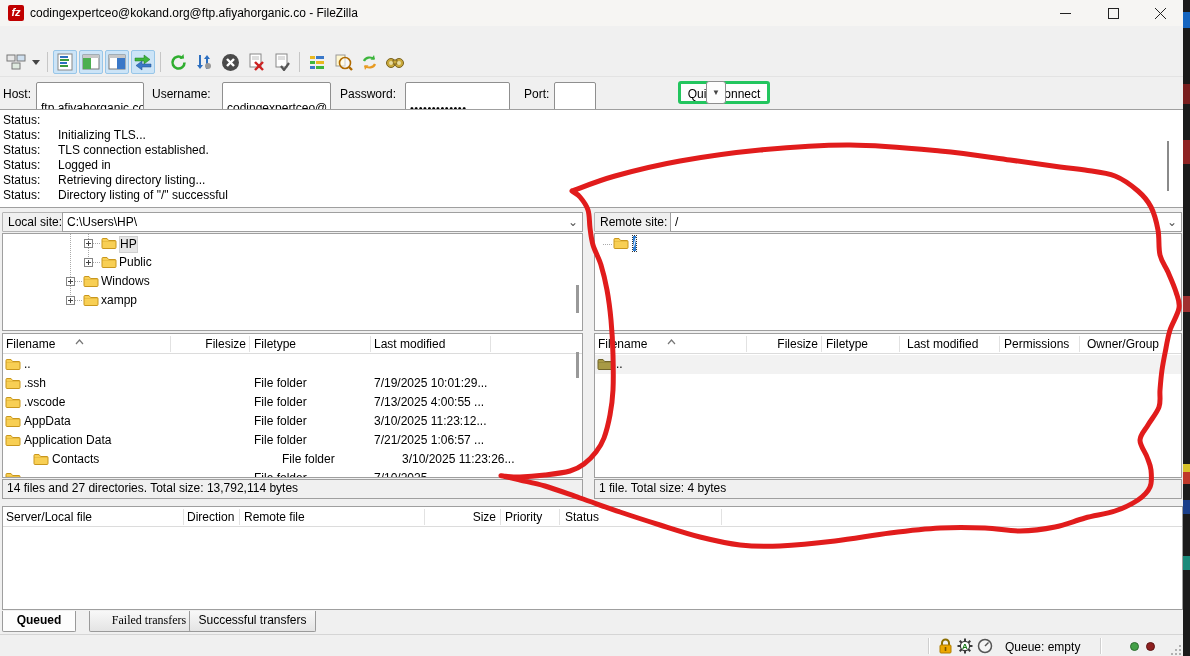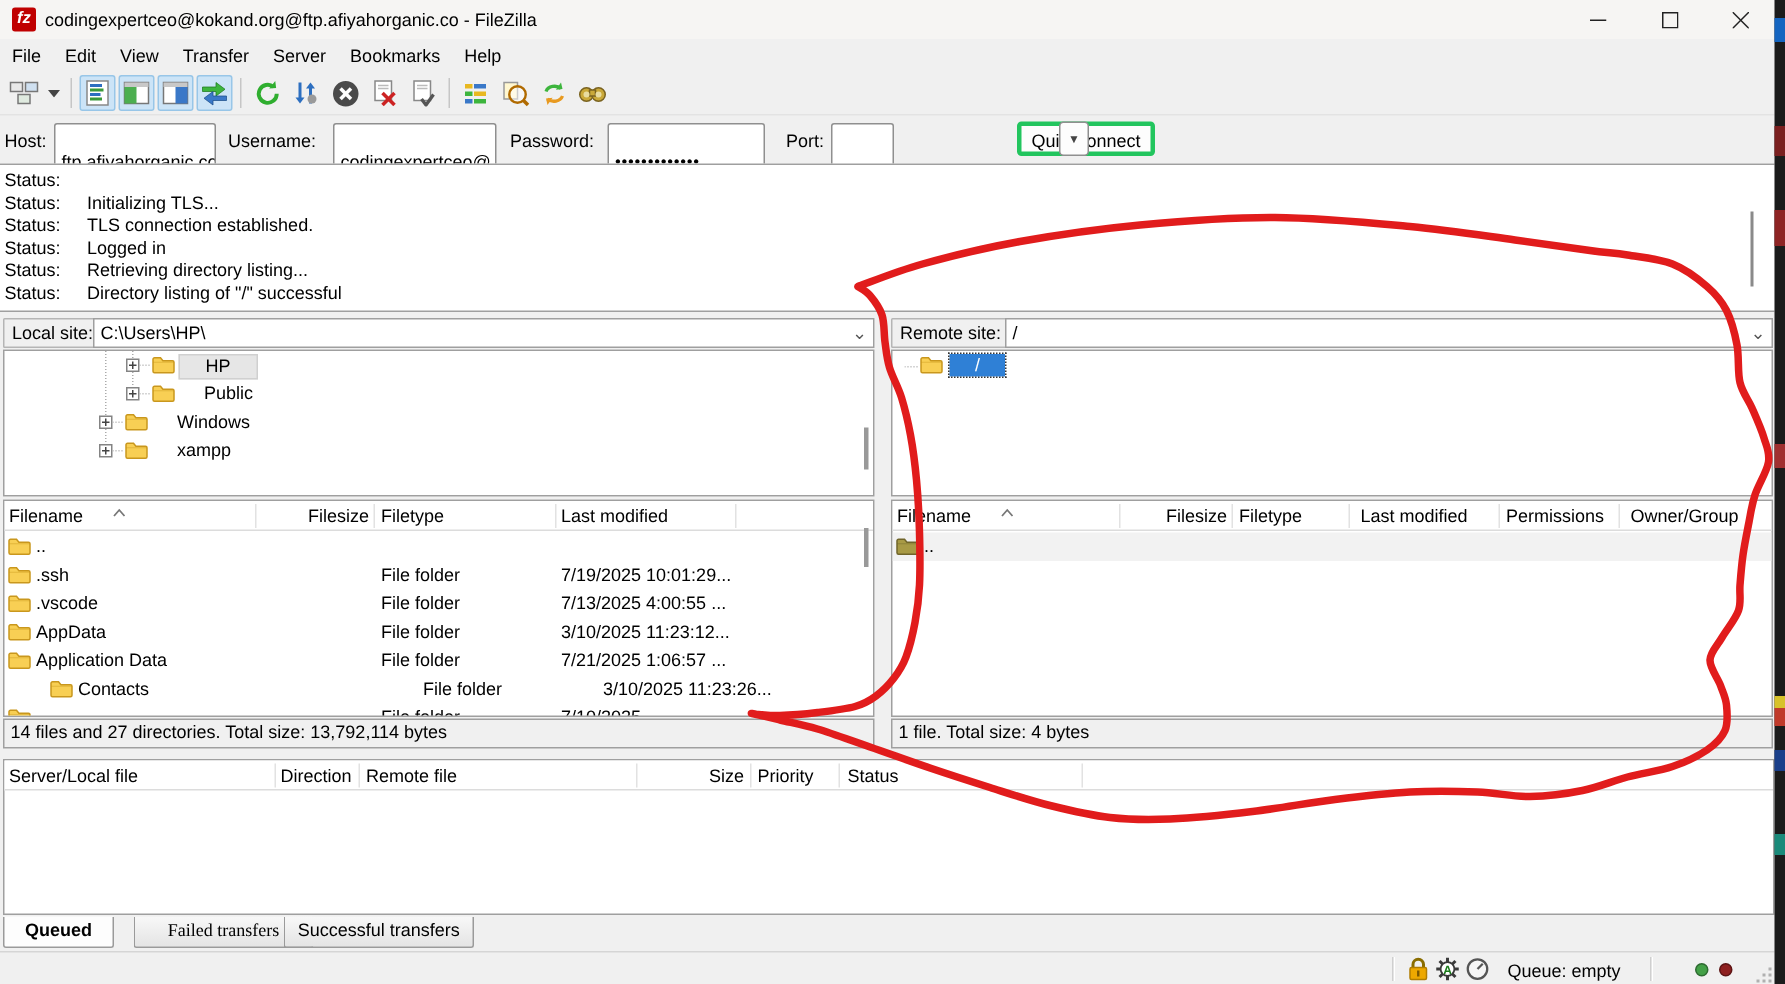--- a/index.html
+++ b/index.html
@@ -39,21 +39,21 @@
 .cell { position:absolute; top:2px; white-space:nowrap; }
 .statusstrip { position:absolute; background:#f0f0f0; border:1px solid #9f9f9f; line-height:17px; padding-left:4px; }
 .scroll-tick { position:absolute; width:3px; background:#999; }
 .icon16 { position:absolute; width:16px; height:14px; }
 .plusbox { position:absolute; width:9px; height:9px; background:#fff; border:1px solid #848484; }
 .plusbox:before, .plusbox:after { content:""; position:absolute; background:#444; }
 .plusbox:before { left:1px; top:3px; width:5px; height:1px; }
 .plusbox:after { left:3px; top:1px; width:1px; height:5px; }
 .dotv { position:absolute; width:1px; background-image:linear-gradient(#aaa 1px, transparent 1px); background-size:1px 2px; }
 .doth { position:absolute; height:1px; background-image:linear-gradient(90deg,#aaa 1px, transparent 1px); background-size:2px 1px; }
-.treelabel { position:absolute; padding:0 17px; line-height:15px; }
+.treelabel { position:absolute; padding:0 0; line-height:15px; }
 #queuebox { position:absolute; left:2px; top:506px; width:1181px; height:104px; background:#fff; border:1px solid #9f9f9f; }
 .tab { position:absolute; top:0; height:21px; border:1px solid #9a9a9a; border-top:none; background:linear-gradient(#f8f8f8,#e4e4e4); text-align:center; line-height:19px; border-radius:0 0 2px 2px; }
 .tab.active { background:#fdfdfd; font-weight:bold; }
 #statusbar { position:absolute; left:0; top:634px; width:1183px; height:22px; background:#f0f0f0; border-top:1px solid #d5d5d5; }
 .sb-groove { position:absolute; top:3px; width:2px; height:16px; border-left:1px solid #cfcfcf; border-right:1px solid #fff; }
 .led { position:absolute; top:7px; width:9px; height:9px; border-radius:50%; }
 #grip { position:absolute; right:2px; top:8px; width:12px; height:12px; }
 #grip i { position:absolute; width:2px; height:2px; background:#b0b0b0; }
 #rightstrip { position:absolute; left:1183px; top:0; width:7px; height:656px; background:#1b1b1b; }
 .strip-block { position:absolute; left:0; width:7px; }
@@ -77,29 +77,20 @@
         </svg>
       </div>
     <div class="winbtn" style="left:1143px;">
         <svg width="11" height="11">
           <line x1="0" y1="0" x2="11" y2="11" stroke="#222" stroke-width="1"></line>
           <line x1="11" y1="0" x2="0" y2="11" stroke="#222" stroke-width="1"></line>
         </svg>
       </div>
   </div>
 
-  <div id="menubar">
-      <div class="menu-item">File</div>
-      <div class="menu-item">Edit</div>
-      <div class="menu-item">View</div>
-      <div class="menu-item">Transfer</div>
-      <div class="menu-item">Server</div>
-      <div class="menu-item">Bookmarks</div>
-      <div class="menu-item">Help</div>
-    </div>
   <div id="toolbar" style="padding-left: 3px;">
       <div class="tbtn">
         <svg width="20" height="18">
           <rect x="1" y="2" width="8" height="6" fill="#e8e8e8" stroke="#777"></rect>
           <rect x="11" y="2" width="8" height="6" fill="#cfe0f0" stroke="#777"></rect>
           <rect x="6" y="10" width="8" height="6" fill="#dfeadf" stroke="#777"></rect>
         </svg>
       </div>
       <div class="tcaret">
         <svg width="8" height="5">

